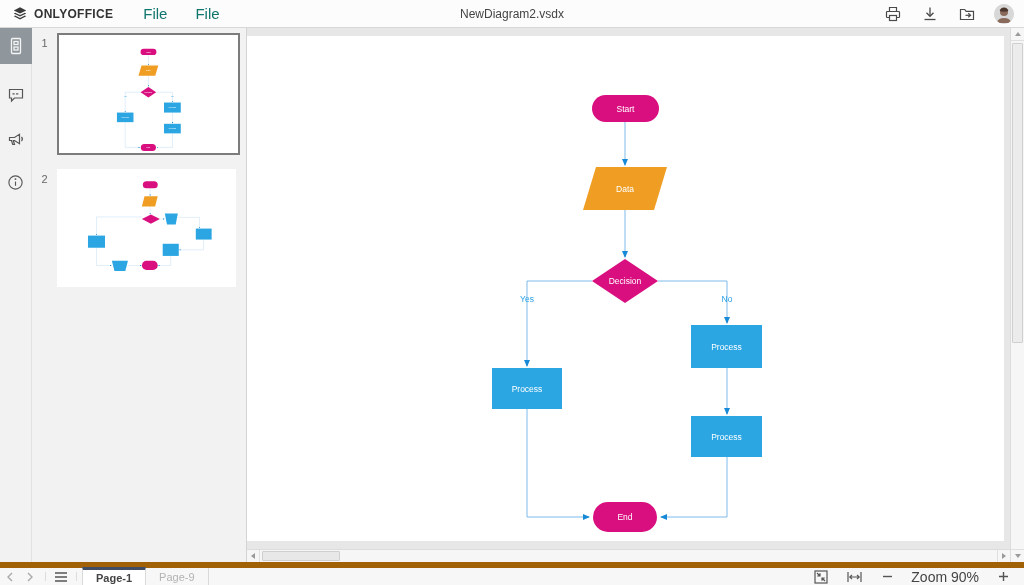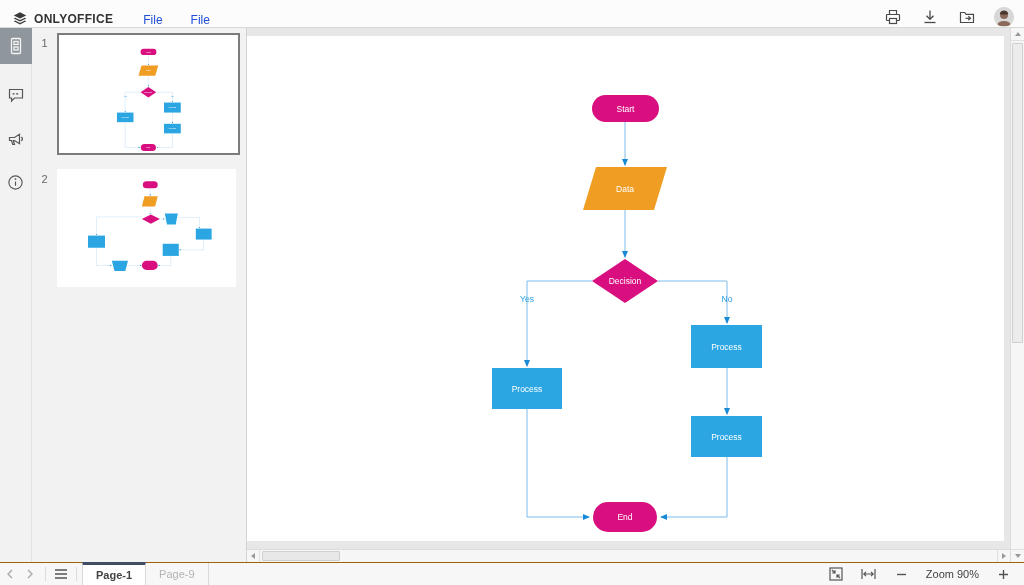--- a/index.html
+++ b/index.html
@@ -1,24 +1,24 @@
 <!DOCTYPE html>
 <html><head>
 <meta charset="utf-8">
 <style>
   * { box-sizing: border-box; margin: 0; padding: 0; }
   html,body { width:1024px; height:585px; overflow:hidden;
     font-family:"Liberation Sans", sans-serif; background:#e7e7e7; }
 
   
   .topbar { height:28px; background:#fcfcfc; border-bottom:1px solid #d8d8d8;
-    display:flex; align-items:flex-end; position:relative; }
+    display:flex; align-items:center; position:relative; }
   .logo { display:flex; align-items:center; gap:6px; padding-left:12px; }
   .logo-text { font-weight:bold; font-size:12px; color:#333; letter-spacing:.3px; }
-  .menubar { display:flex; gap:28px; margin-left:30px; font-size:12px; color:#1d4ed8; }
+  .menubar { display:flex; gap:28px; margin-left:30px; font-size:15px; color:#0f766e; }
   .menubar span { cursor:default; }
   .doc-title { position:absolute; left:0; right:0; text-align:center;
     font-size:12px; color:#444; pointer-events:none; }
   .topbar-right { margin-left:auto; display:flex; align-items:center; gap:17px;
     padding-right:10px; z-index:1; }
   .tb-icon { width:20px; height:20px; display:flex; align-items:center; justify-content:center; }
   .avatar { width:20px; height:20px; border-radius:50%; background:#d8d8d8; overflow:hidden; }
 
   
   .main { display:flex; height:534px; }
@@ -59,49 +59,50 @@
   .vs-btn.down { bottom:0; border-top:1px solid #e0e0e0; }
   .vs-thumb { position:absolute; top:15px; left:1px; right:1px; height:300px;
     background:#ececec; border:1px solid #cfcfcf; border-radius:1px; }
   .tri { width:0; height:0; }
   .tri.l { border-top:3px solid transparent; border-bottom:3px solid transparent; border-right:4px solid #9a9a9a; }
   .tri.r { border-top:3px solid transparent; border-bottom:3px solid transparent; border-left:4px solid #9a9a9a; }
   .tri.u { border-left:3px solid transparent; border-right:3px solid transparent; border-bottom:4px solid #9a9a9a; }
   .tri.d { border-left:3px solid transparent; border-right:3px solid transparent; border-top:4px solid #9a9a9a; }
 
   
-  .statusbar { height:23px; background:#f7f7f7; border-top:1px solid #a16207;
+  .statusbar { height:23px; background:#f7f7f7; border-top:6px solid #a16207;
     display:flex; align-items:stretch; font-size:11px; color:#444; }
   .sb-btn { width:20px; display:flex; align-items:center; justify-content:center; }
   .sb-divider { width:1px; background:#dcdcdc; margin:4px 5px; }
   .tabs { display:flex; align-items:stretch; }
   .tab { padding:0 13px; display:flex; align-items:center; color:#b3b3b3;
     border-right:1px solid #dadada; cursor:default; }
   .tab.active { background:#fff; border-left:1px solid #dadada;
     border-top:3px solid #404d63; margin-top:-1px; color:#444; font-weight:bold; }
   .sb-right { margin-left:auto; display:flex; align-items:center; gap:15px; padding-right:12px; }
-  .zoom-label { color:#444; font-size:11px; }
+  .zoom-label { color:#444; font-size:14px; }
   .sb-icon { display:flex; align-items:center; justify-content:center; width:18px; height:18px; }
 </style>
 </head>
 <body>
 
 <div class="topbar">
   <div class="logo">
     <svg width="16" height="16" viewBox="0 0 18 18">
       <path d="M9 1.5 L16 5 9 8.5 2 5 Z" fill="#3b3b3b"></path>
       <path d="M3.5 7.5 L9 10.2 14.5 7.5 16 8.3 9 11.8 2 8.3 Z" fill="#3b3b3b"></path>
       <path d="M3.5 10.8 L9 13.5 14.5 10.8 16 11.6 9 15.1 2 11.6 Z" fill="#3b3b3b"></path>
     </svg>
     <span class="logo-text">ONLYOFFICE</span>
   </div>
   <div class="menubar">
     <span>File</span>
     <span>File</span>
   </div>
+  <div class="doc-title">NewDiagram2.vsdx</div>
   <div class="topbar-right">
     <span class="tb-icon">
       <svg width="18" height="18" viewBox="0 0 18 18" fill="none" stroke="#4a4a4a" stroke-width="1.2">
         <path d="M5.5 6.5 V2.5 h7 v4"></path>
         <rect x="2.5" y="6.5" width="13" height="6" rx="0.8"></rect>
         <rect x="5.5" y="10.5" width="7" height="5" fill="#fcfcfc"></rect>
       </svg>
     </span>
     <span class="tb-icon">
       <svg width="18" height="18" viewBox="0 0 18 18" fill="none" stroke="#4a4a4a" stroke-width="1.3">

